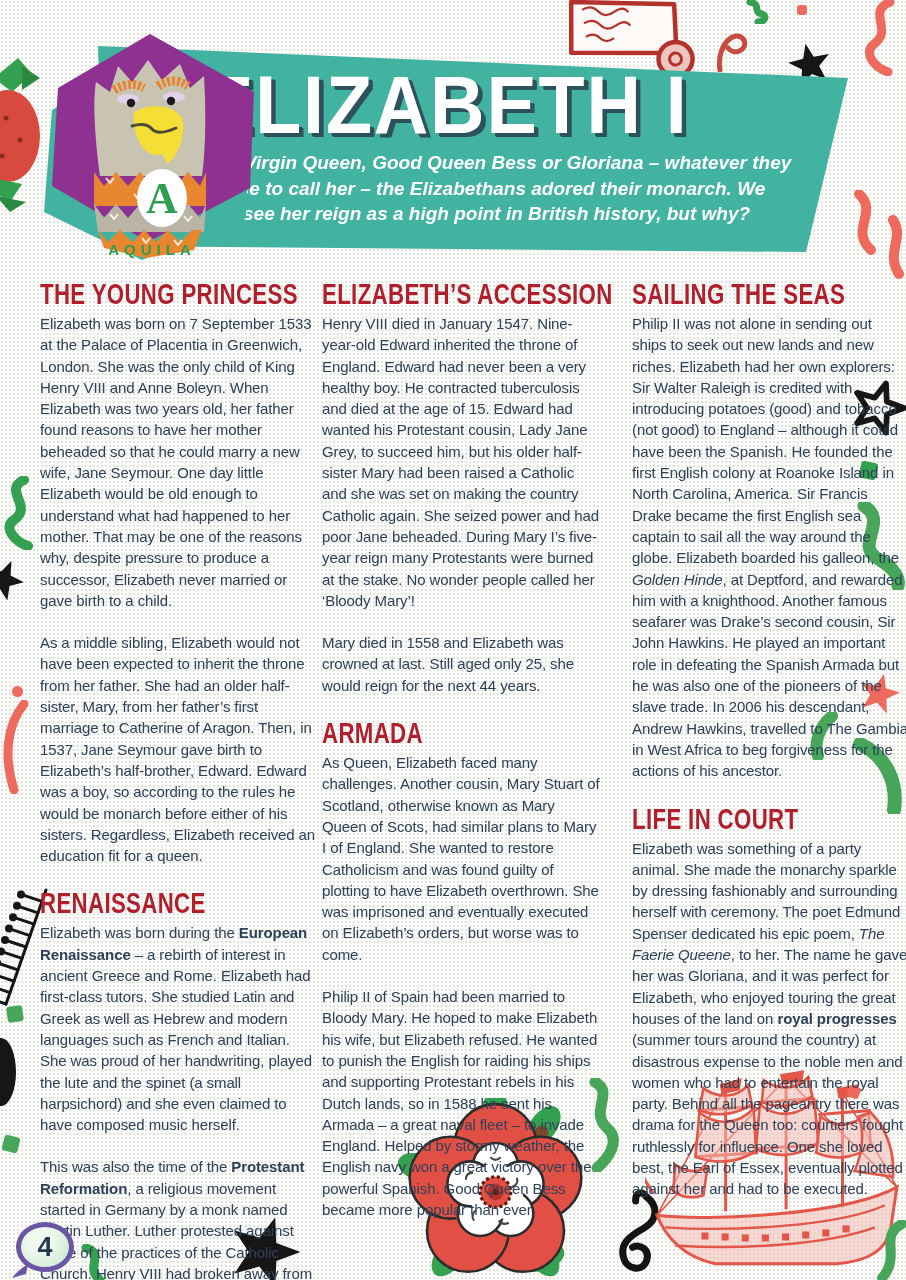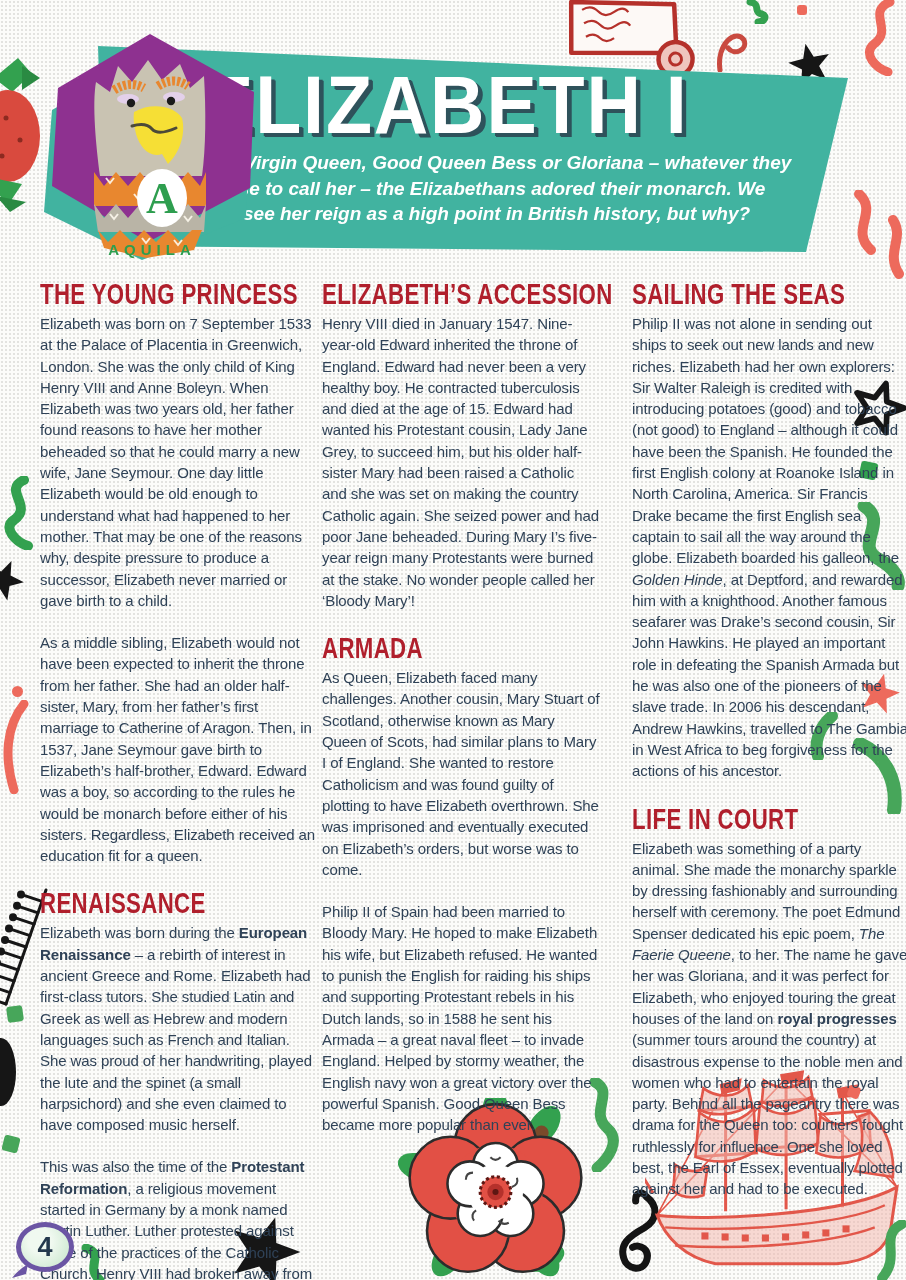--- a/index.html
+++ b/index.html
@@ -308,20 +308,21 @@
       <h2>RENAISSANCE</h2>
       <p><span>Elizabeth was born during the </span><b>European Renaissance</b><span> – a rebirth of interest in ancient Greece and Rome. Elizabeth had first-class tutors. She studied Latin and Greek as well as Hebrew and modern languages such as French and Italian. She was proud of her handwriting, played the lute and the spinet (a small harpsichord) and she even claimed to have composed music herself.</span></p>
       <p><span>This was also the time of the </span><b>Protestant Reformation</b><span>, a religious movement started in Germany by a monk named Martin Luther. Luther protested against some of the practices of the Catholic Church. Henry VIII had broken away from Catholicism completely when he divorced Catherine of Aragon against the Pope’s instruction. These actions led to dramatic conflicts in the years ahead.</span></p>
     </section>
   </div>
 
   <div class="col col-2">
     <section>
       <h2>ELIZABETH’S ACCESSION</h2>
       <p><span>Henry VIII died in January 1547. Nine-year-old Edward inherited the throne of England. Edward had never been a very healthy boy. He contracted tuberculosis and died at the age of 15. Edward had wanted his Protestant cousin, Lady Jane Grey, to succeed him, but his older half-sister Mary had been raised a Catholic and she was set on making the country Catholic again. She seized power and had poor Jane beheaded. During Mary I’s five-year reign many Protestants were burned at the stake. No wonder people called her ‘Bloody Mary’!</span></p>
+      <p><span>Mary died in 1558 and Elizabeth was crowned at last. Still aged only 25, she would reign for the next 44 years.</span></p>
     </section>
     <section>
       <h2>ARMADA</h2>
       <p><span>As Queen, Elizabeth faced many challenges. Another cousin, Mary Stuart of Scotland, otherwise known as Mary Queen of Scots, had similar plans to Mary I of England. She wanted to restore Catholicism and was found guilty of plotting to have Elizabeth overthrown. She was imprisoned and eventually executed on Elizabeth’s orders, but worse was to come.</span></p>
       <p><span>Philip II of Spain had been married to Bloody Mary. He hoped to make Elizabeth his wife, but Elizabeth refused. He wanted to punish the English for raiding his ships and supporting Protestant rebels in his Dutch lands, so in 1588 he sent his Armada – a great naval fleet – to invade England. Helped by stormy weather, the English navy won a great victory over the powerful Spanish. Good Queen Bess became more popular than ever.</span></p>
     </section>
   </div>
 
   <div class="col col-3">
     <section>

